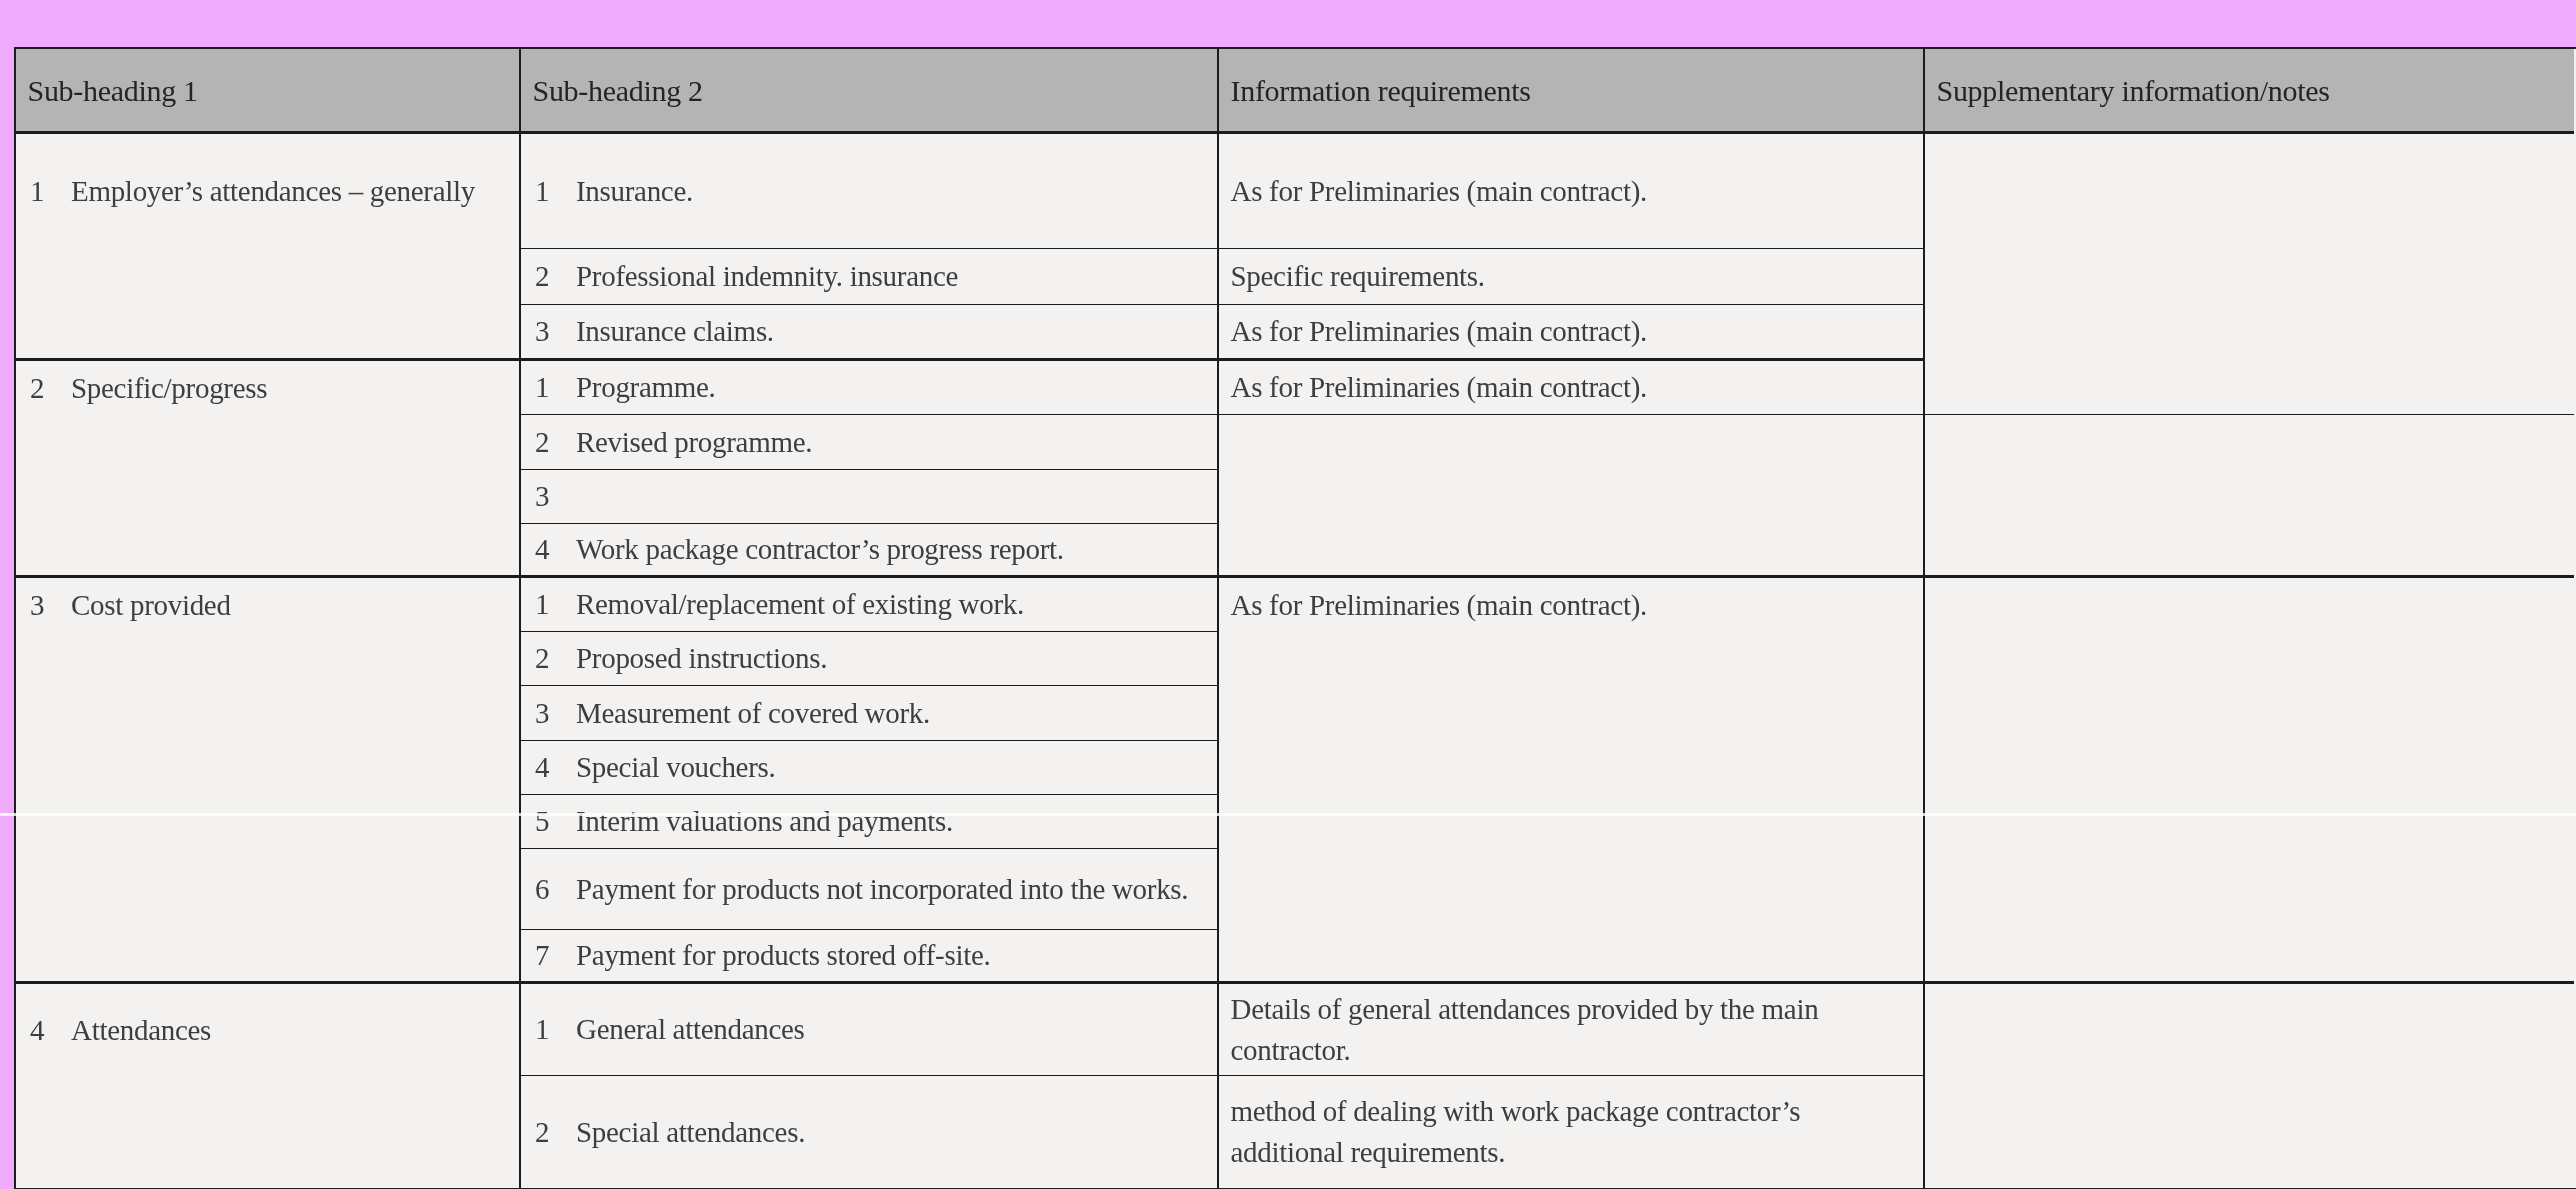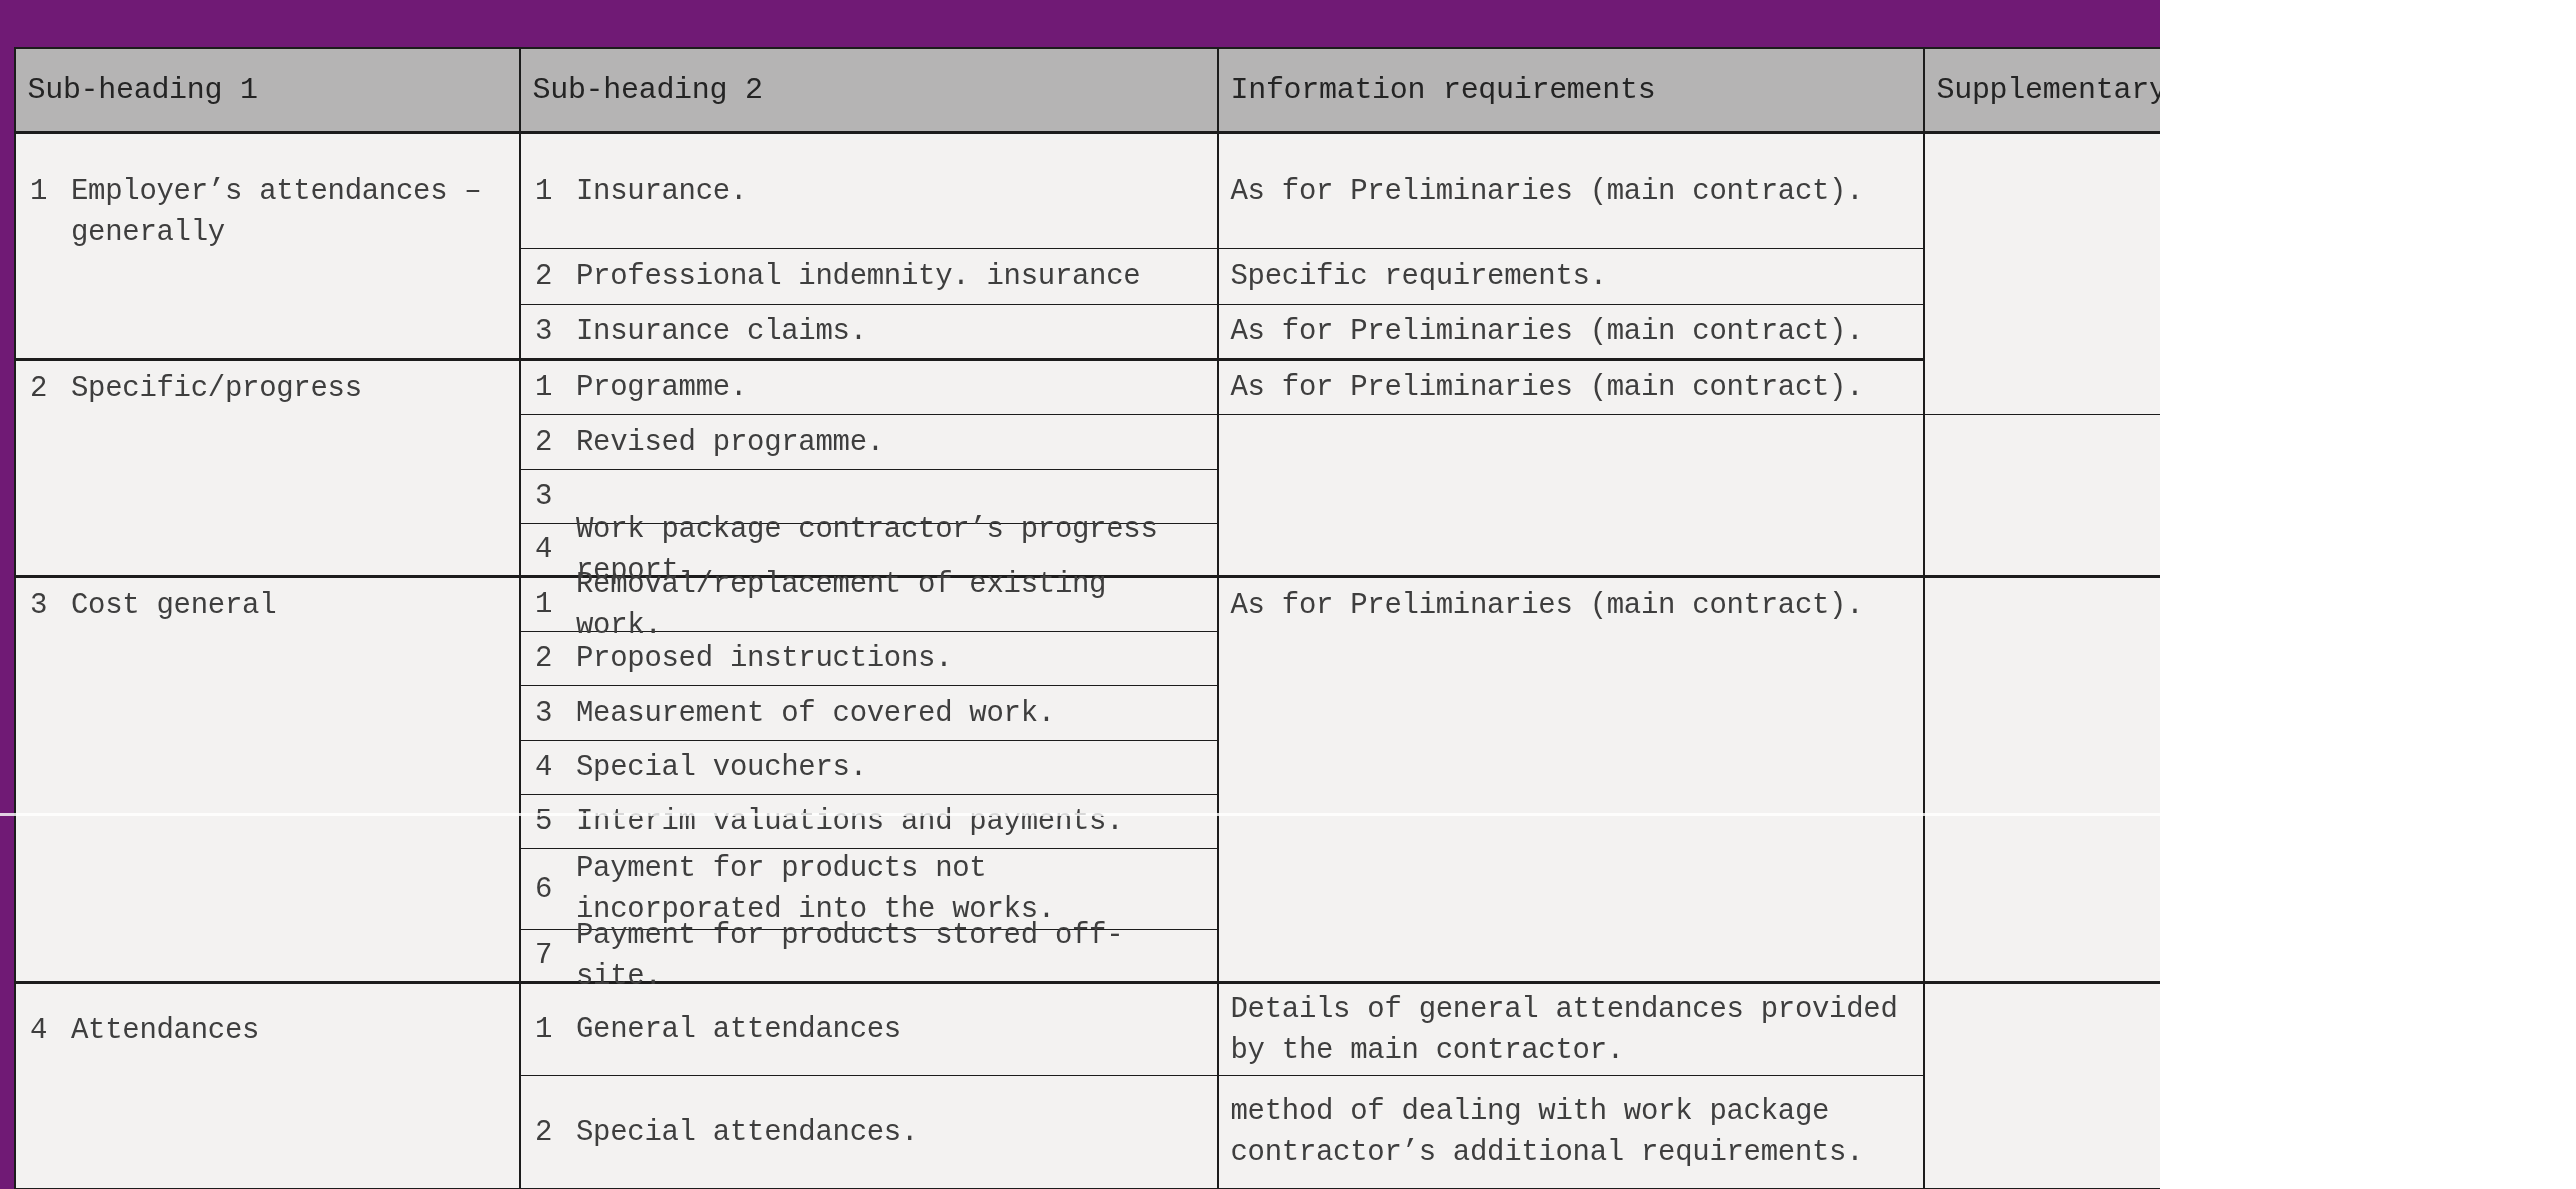--- a/index.html
+++ b/index.html
@@ -1,21 +1,21 @@
 <!DOCTYPE html>
 <html style="--header_bg: #b5b4b4; --body_bg: #f3f2f1; --border: #1c1c1c; --text: #3e3e3e;font-size:14px"><head>
 <meta charset="utf-8">
 <style>
   html,body{margin:0;padding:0;background:#ffffff;}
   .page{
     position:relative;
-    width:2160px;height:1190px;
-    background:#701a75;
+    width:2576px;height:1190px;
+    background:#f0abfc;
     overflow:hidden;
-    font-family:Liberation Mono, monospace;
+    font-family:Liberation Serif, serif;
     -webkit-font-smoothing:antialiased;
   }
   .grid-table{
     position:absolute;
     left:14px;top:47px;
     width:2564px;height:1144px;
     box-sizing:border-box;
     border:2.7px solid var(--border,#1c1c1c);
     border-bottom-width:3.5px;
     background:var(--body_bg,#f3f2f1);
@@ -81,21 +81,21 @@
     <div class="cell br bb4 top pt42" style="grid-area:2/1/5/2">
       <span class="num">1</span>
       <span class="txt">Employer’s attendances – generally</span>
     </div>
     <div class="cell br bb4 top pt8" style="grid-area:5/1/9/2">
       <span class="num">2</span>
       <span class="txt">Specific/progress</span>
     </div>
     <div class="cell br bb4 top pt8" style="grid-area:9/1/16/2">
       <span class="num">3</span>
-      <span class="txt">Cost general</span>
+      <span class="txt">Cost provided</span>
     </div>
     <div class="cell br top pt29" style="grid-area:16/1/18/2">
       <span class="num">4</span>
       <span class="txt">Attendances</span>
     </div>
 
     <div class="cell br bb2" style="grid-area:2/2/3/3">
       <span class="num">1</span>
       <span class="txt">Insurance.</span>
     </div>

